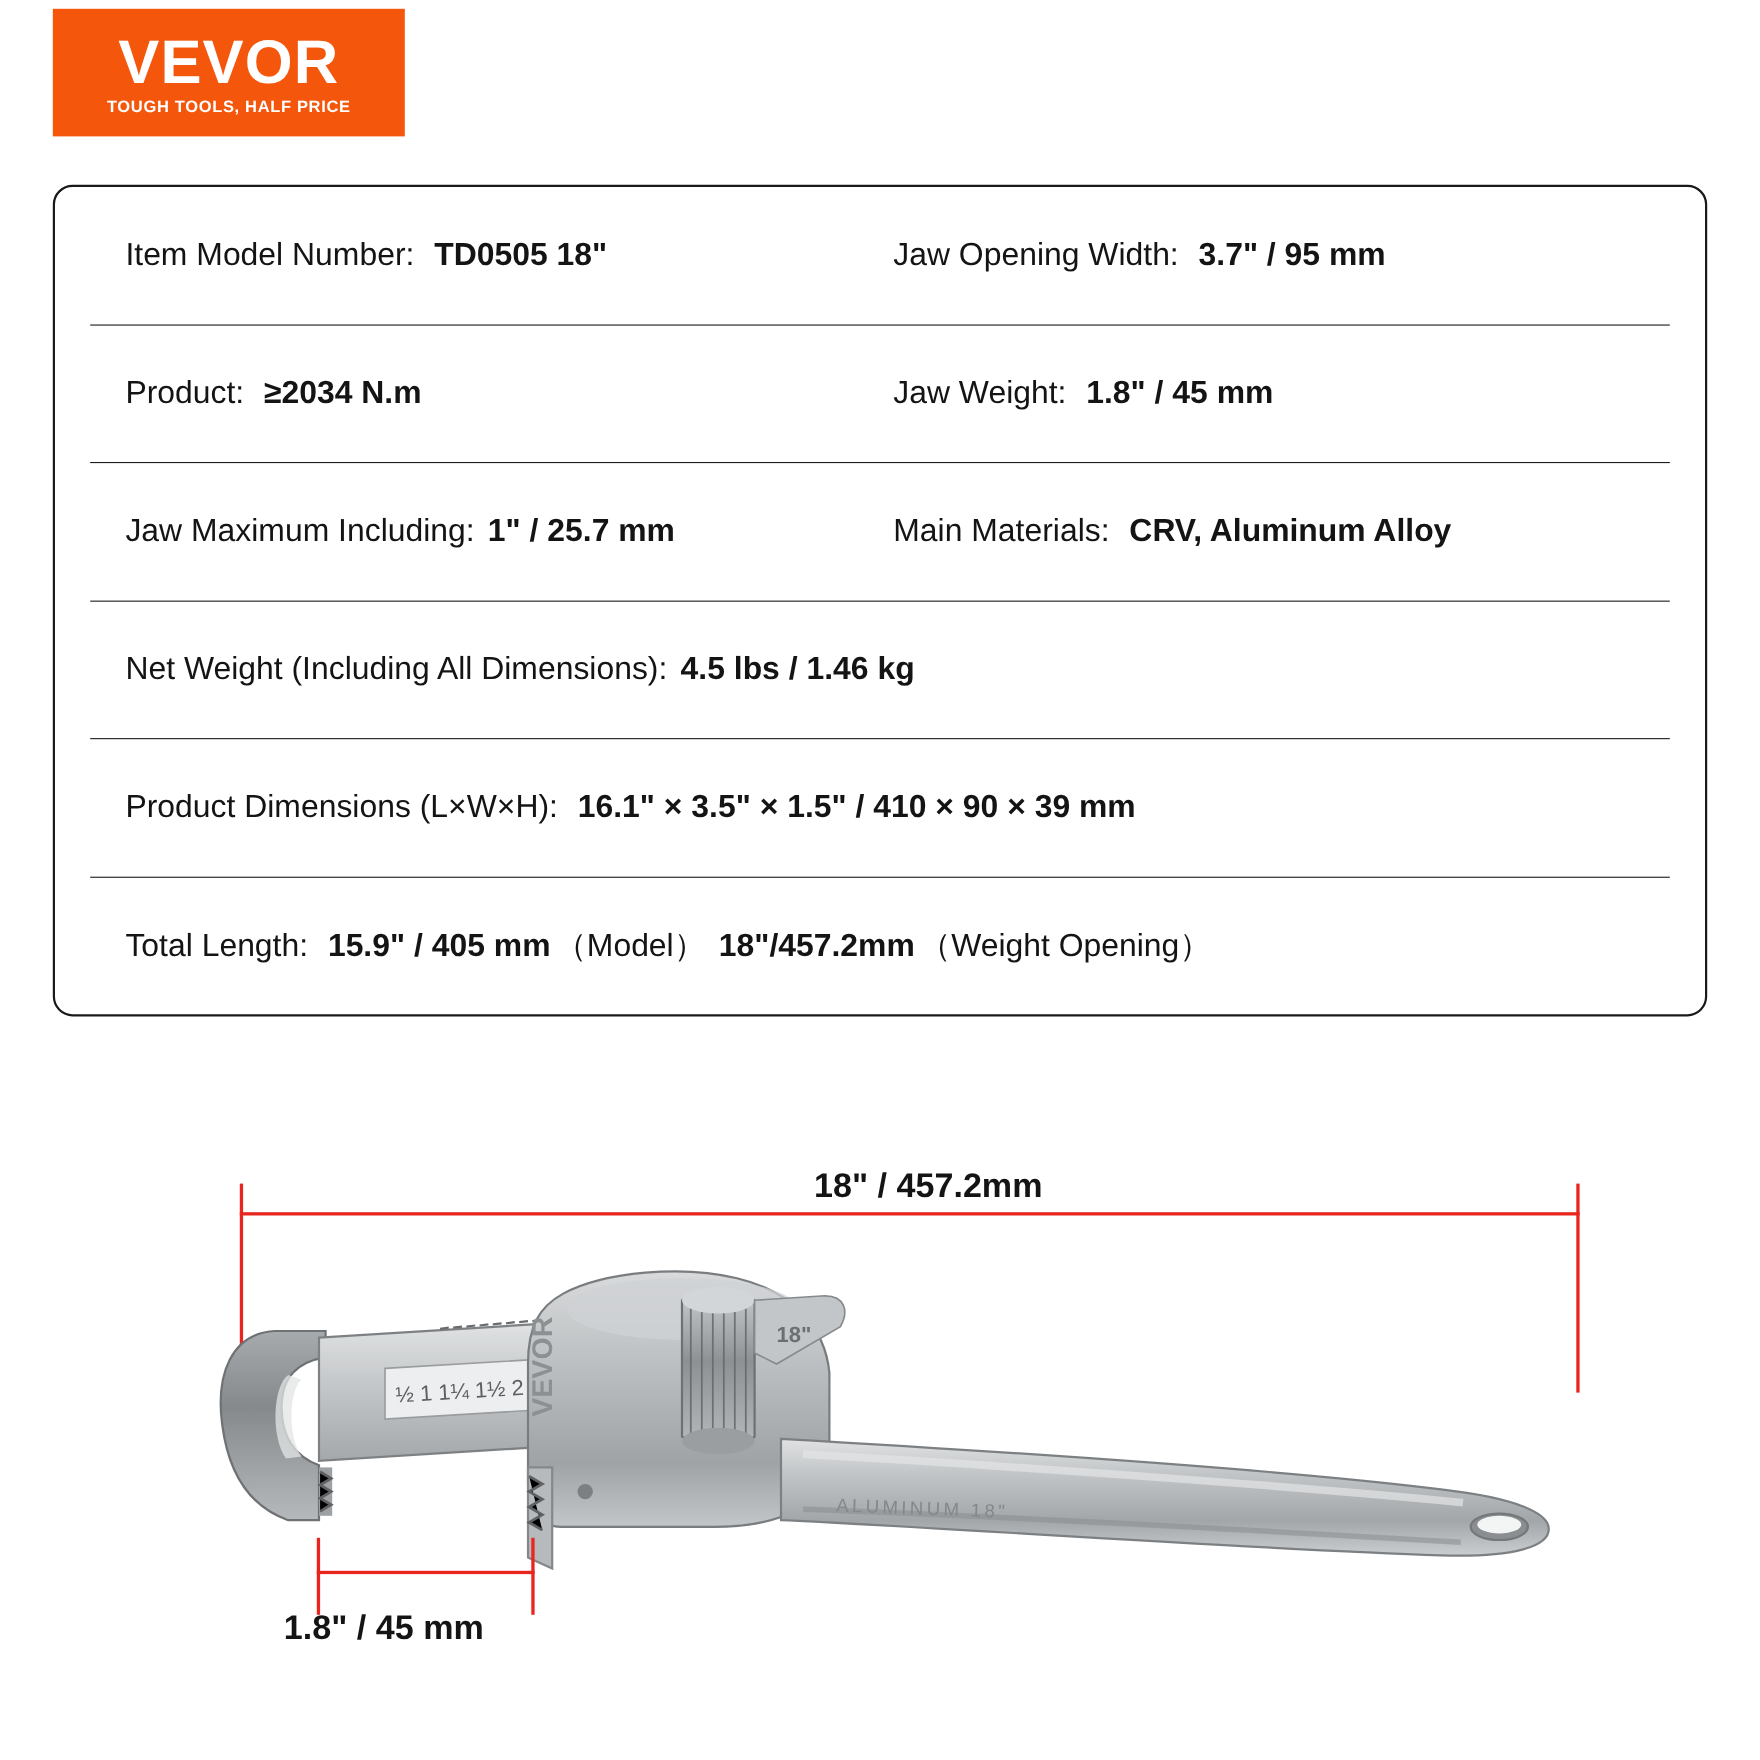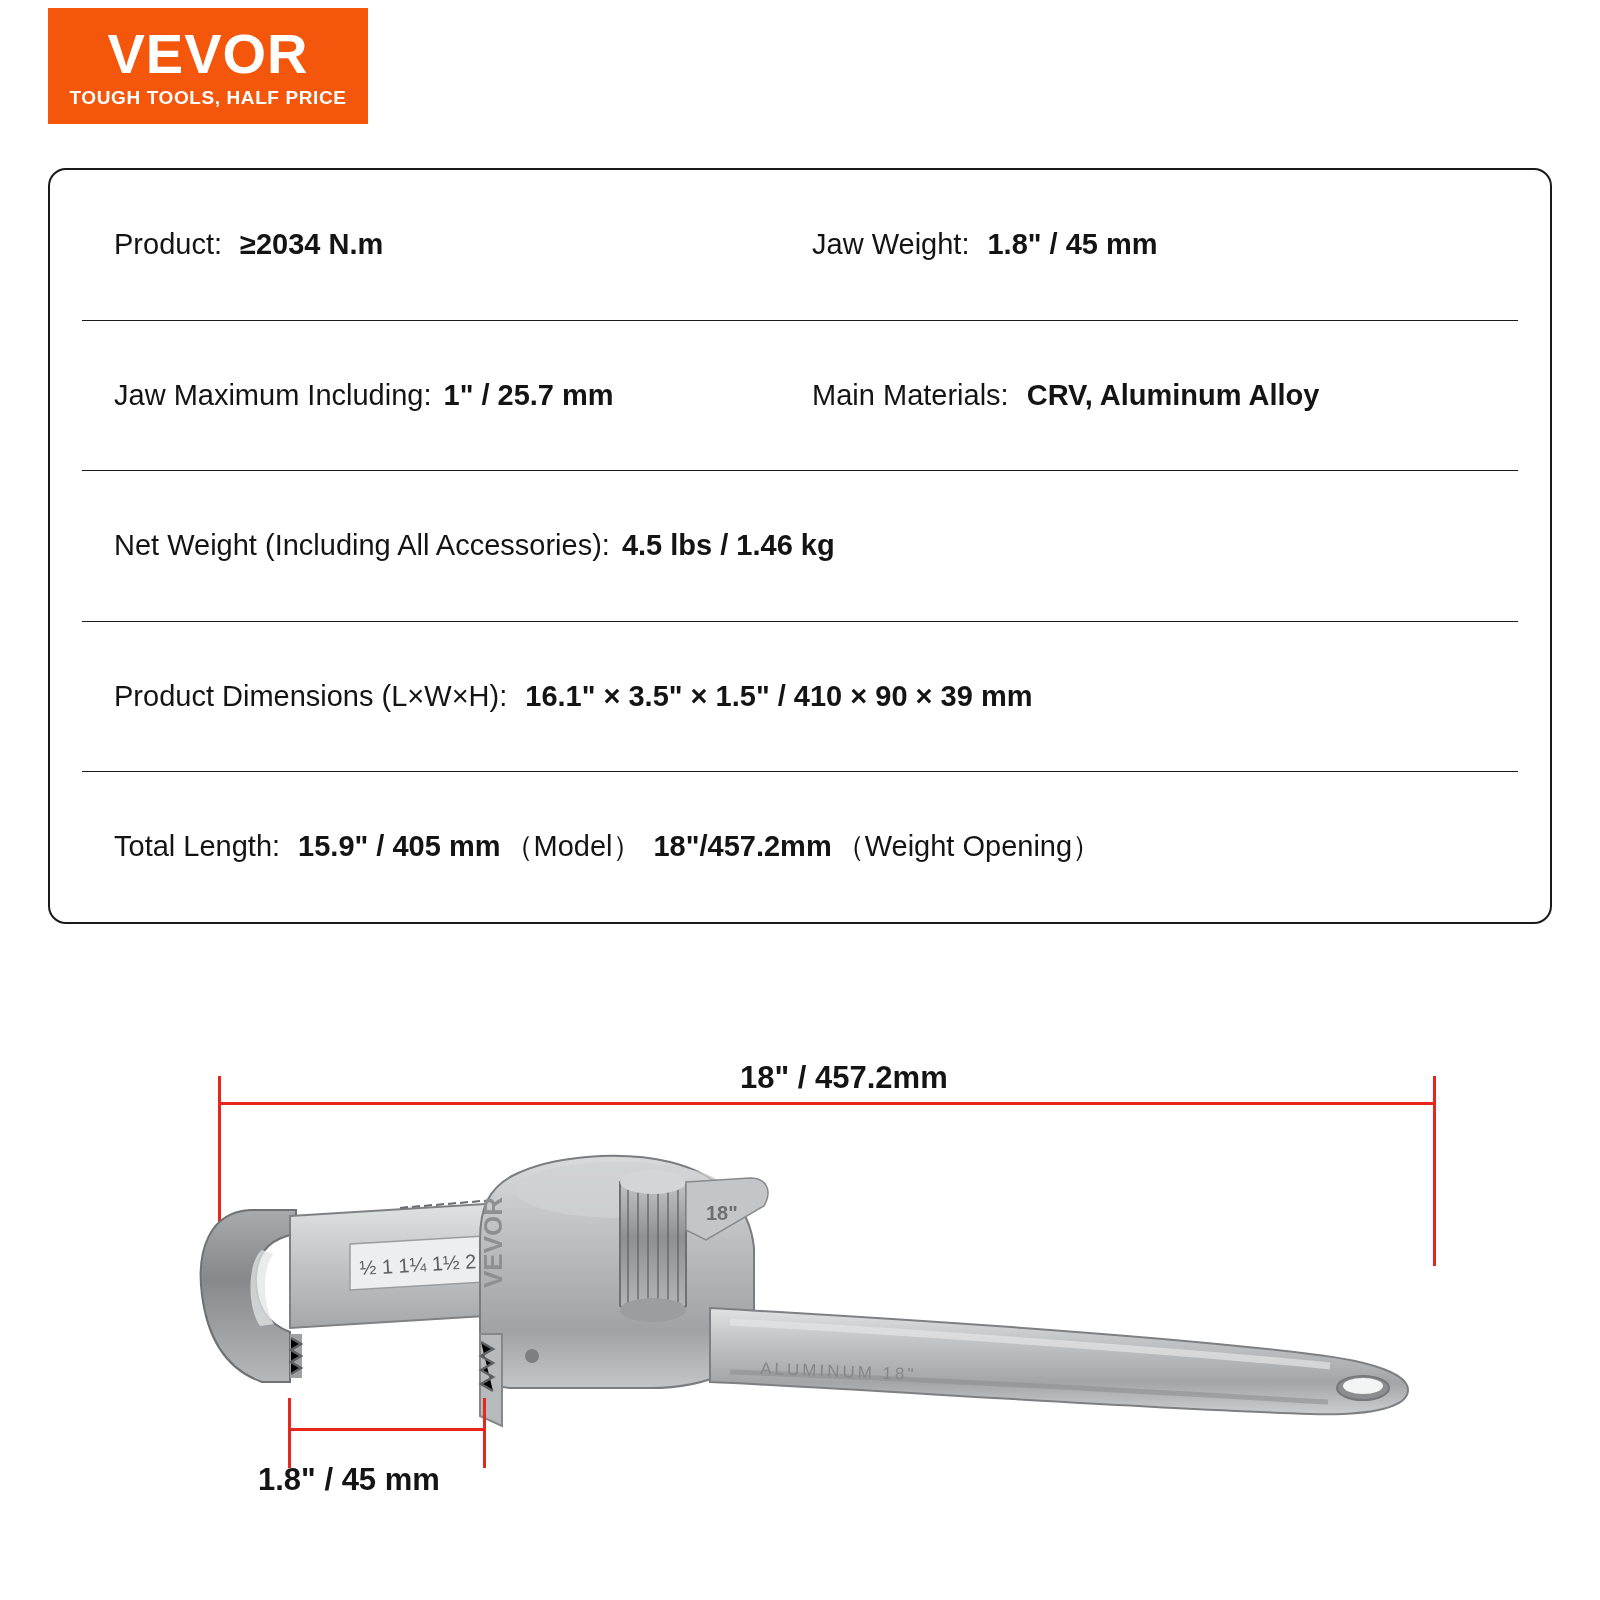--- a/index.html
+++ b/index.html
@@ -32,21 +32,21 @@
   .brand-name {
     color: #ffffff;
     font-size: 56px;
     font-weight: bold;
     letter-spacing: 1px;
     line-height: 1;
     margin-bottom: 6px;
   }
   .brand-tag {
     color: #ffffff;
-    font-size: 19px;
+    font-size: 15px;
     font-weight: bold;
     letter-spacing: 0.6px;
     line-height: 1;
   }
 
   
   .spec-card {
     position: absolute;
     left: 48px;
     top: 168px;
@@ -180,20 +180,30 @@
 <body>
 
 <div class="brand">
   <div class="brand-name">VEVOR</div>
   <div class="brand-tag">TOUGH TOOLS, HALF PRICE</div>
 </div>
 
 <div class="spec-card">
   <div class="spec-rows">
 
+    <div class="spec-row">
+      <div class="cell left">
+        <span class="label">Item Model Number:</span>
+        <span class="value sp">TD0505 18"</span>
+      </div>
+      <div class="cell right">
+        <span class="label">Jaw Opening Width:</span>
+        <span class="value sp">3.7" / 95 mm</span>
+      </div>
+    </div>
 
     <div class="spec-row">
       <div class="cell left">
         <span class="label">Product:</span>
         <span class="value sp">≥2034 N.m</span>
       </div>
       <div class="cell right">
         <span class="label">Jaw Weight:</span>
         <span class="value sp">1.8" / 45 mm</span>
       </div>
@@ -205,21 +215,21 @@
         <span class="value">1" / 25.7 mm</span>
       </div>
       <div class="cell right">
         <span class="label">Main Materials:</span>
         <span class="value sp">CRV, Aluminum Alloy</span>
       </div>
     </div>
 
     <div class="spec-row">
       <div class="cell full">
-        <span class="label">Net Weight (Including All Accessories):</span>
+        <span class="label">Net Weight (Including All Dimensions):</span>
         <span class="value">4.5 lbs / 1.46 kg</span>
       </div>
     </div>
 
     <div class="spec-row">
       <div class="cell full">
         <span class="label">Product Dimensions (L×W×H):</span>
         <span class="value sp">16.1" × 3.5" × 1.5"  / 410 × 90 × 39 mm</span>
       </div>
     </div>

